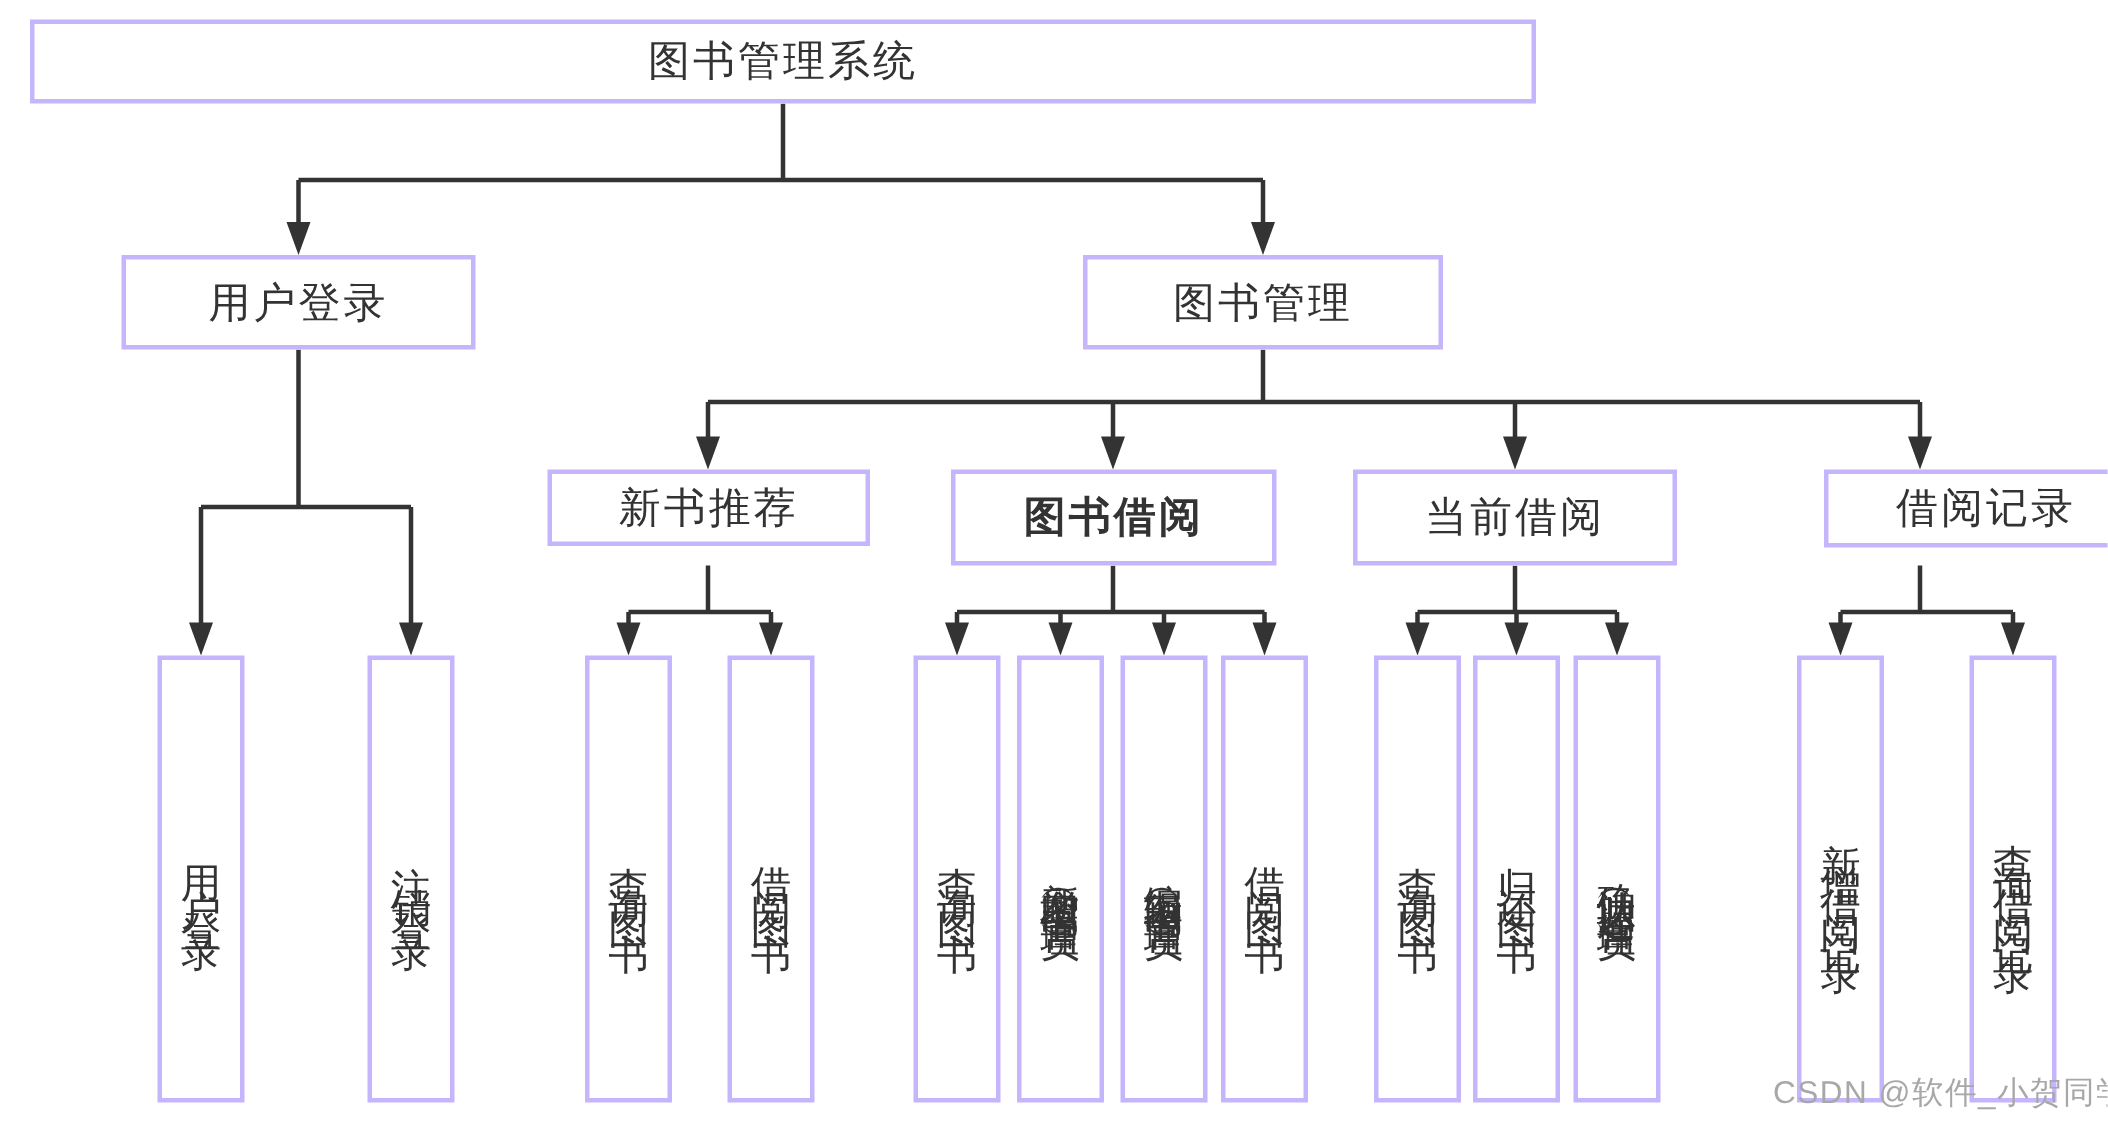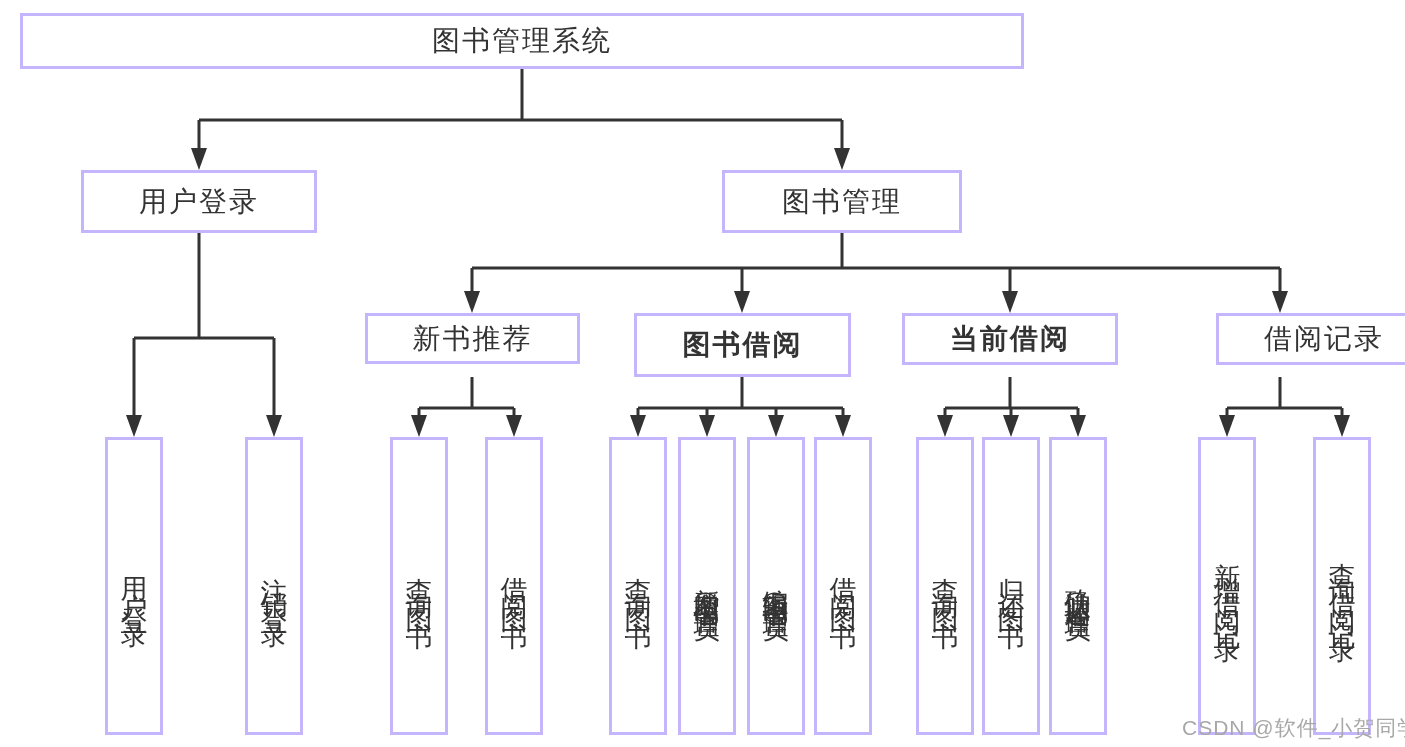--- a/index.html
+++ b/index.html
@@ -110,21 +110,21 @@
   </g>
 </svg>
 
 <div class="node hbox" style="left:20px; top:13px; width:1004px; height:56px;">图书管理系统</div>
 
 <div class="node hbox" style="left:81px; top:170px; width:236px; height:63px;">用户登录</div>
 <div class="node hbox" style="left:722px; top:170px; width:240px; height:63px;">图书管理</div>
 
 <div class="node hbox" style="left:365px; top:313px; width:215px; height:51px;">新书推荐</div>
 <div class="node hbox" style="left:634px; top:313px; width:217px; height:64px;font-weight:bold;">图书借阅</div>
-<div class="node hbox" style="left:902px; top:313px; width:216px; height:52px;font-weight:bold;">当前借阅</div>
+<div class="node hbox" style="left:902px; top:313px; width:216px; height:64px;">当前借阅</div>
 <div class="node hbox" style="left:1172px; top:313px; width:216px; height:52px;margin-left:44px;">借阅记录</div>
 
 <div class="node vbox" style="left:105px;">用户登录</div>
 <div class="node vbox" style="left:245px;">注销登录</div>
 
 <div class="node vbox" style="left:390px;">查询图书</div>
 <div class="node vbox" style="left:485px;">借阅图书</div>
 
 <div class="node vbox" style="left:609px;">查询图书</div>
 <div class="node vbox long" style="left:678px;">新增图书（管理员）</div>

